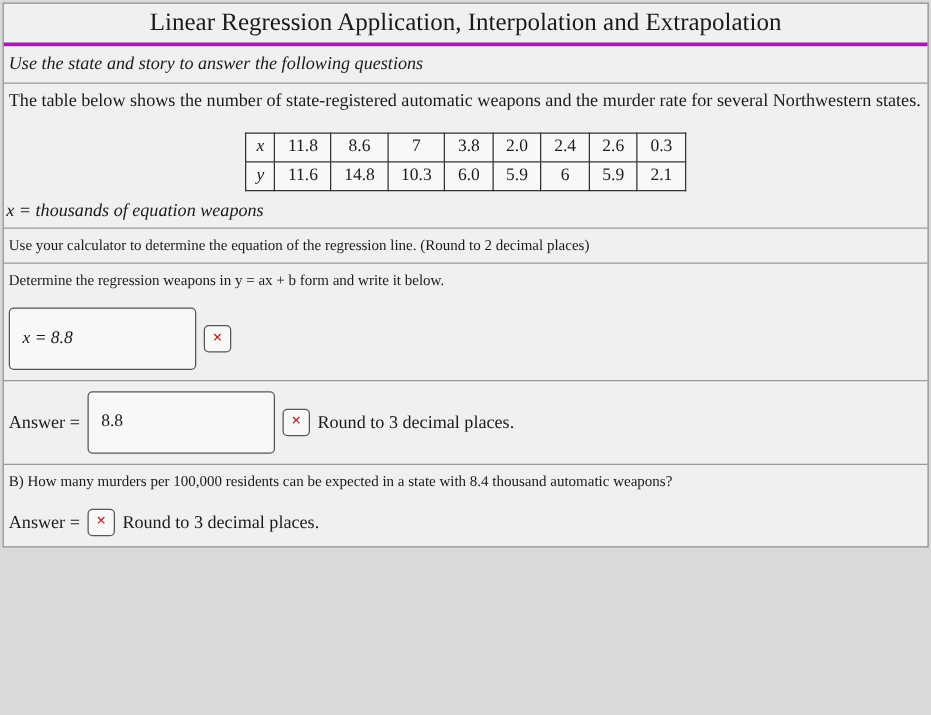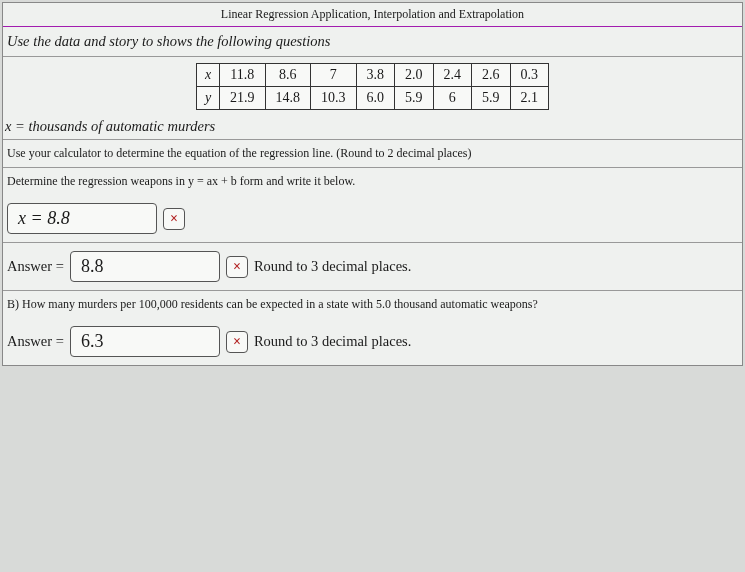--- a/index.html
+++ b/index.html
@@ -11,23 +11,23 @@
   overflow: hidden;
   color: #1a1a1a;
 }
 .container {
   background: #eff1ef;
   border: 1px solid #888;
   margin: 2px;
 }
 .title {
   text-align: center;
-  font-size: 12px;
+  font-size: 20px;
   padding: 4px 16px;
-  border-bottom: 1px solid #a21caf;
+  border-bottom: 3px solid #a21caf;
 }
 .instructions {
   font-style: italic;
   font-size: 14.5px;
   padding: 6px 4px;
   border-bottom: 1px solid #999;
 }
 .context {
   font-size: 14.5px;
   padding: 6px 4px 10px 4px;
@@ -60,23 +60,23 @@
 .answer-row {
   display: flex;
   align-items: center;
   gap: 6px;
   padding: 8px 4px;
   font-size: 14.5px;
 }
 .answer-box {
   border: 1.2px solid #555;
   border-radius: 4px;
-  padding: 4px 10px;
+  padding: 16px 10px;
   background: #f8f9f7;
-  font-size: 18px;
+  font-size: 14px;
   min-width: 150px;
   font-style: italic;
 }
 .mark-box {
   border: 1.2px solid #555;
   border-radius: 4px;
   width: 22px;
   height: 22px;
   display: flex;
   align-items: center;
@@ -89,52 +89,53 @@
   font-size: 14px;
 }
 </style>
 </head>
 <body>
 
 <div class="container">
 
   <div class="title">Linear Regression Application, Interpolation and Extrapolation</div>
 
-  <div class="instructions">Use the data and story to shows the following questions</div>
+  <div class="instructions">Use the state and story to answer the following questions</div>
 
+  <div class="context">The table below shows the number of state-registered automatic weapons and the murder rate for several Northwestern states.</div>
 
   <table class="data-table">
     <tbody>
         <tr>
       <td class="hdr">x</td>
       <td>11.8</td>
       <td>8.6</td>
       <td>7</td>
       <td>3.8</td>
       <td>2.0</td>
       <td>2.4</td>
       <td>2.6</td>
       <td>0.3</td>
     </tr>
     <tr>
       <td class="hdr">y</td>
-      <td>21.9</td>
+      <td>11.6</td>
       <td>14.8</td>
       <td>10.3</td>
       <td>6.0</td>
       <td>5.9</td>
       <td>6</td>
       <td>5.9</td>
       <td>2.1</td>
     </tr>
   </tbody>
     </table>
 
   <div class="legend">
-    <div class="var">x = thousands of automatic murders</div>
+    <div class="var">x = thousands of equation weapons</div>
   </div>
 
   <div class="q-text" style="border-bottom:1px solid #999;">Use your calculator to determine the equation of the regression line. (Round to 2 decimal places)</div>
 
   <div class="q-text">Determine the regression weapons in y = ax + b form and write it below.</div>
 
   <div class="answer-row" style="border-bottom:1px solid #999;">
     <div class="answer-box">x = 8.8</div>
     <div class="mark-box">
       <span class="mark-x">×</span>
@@ -144,24 +145,23 @@
 
   <div class="answer-row" style="border-bottom:1px solid #999;">
     <span>Answer =</span>
     <div class="answer-box" style="font-style:normal;">8.8</div>
     <div class="mark-box">
       <span class="mark-x">×</span>
     </div>
     <span>Round to 3 decimal places.</span>
   </div>
 
-  <div class="q-text">B) How many murders per 100,000 residents can be expected in a state with 5.0 thousand automatic weapons?</div>
+  <div class="q-text">B) How many murders per 100,000 residents can be expected in a state with 8.4 thousand automatic weapons?</div>
 
   <div class="answer-row">
     <span>Answer =</span>
-    <div class="answer-box" style="font-style:normal;">6.3</div>
     <div class="mark-box">
       <span class="mark-x">×</span>
     </div>
     <span>Round to 3 decimal places.</span>
   </div>
 
 </div>
 
 </body></html>

